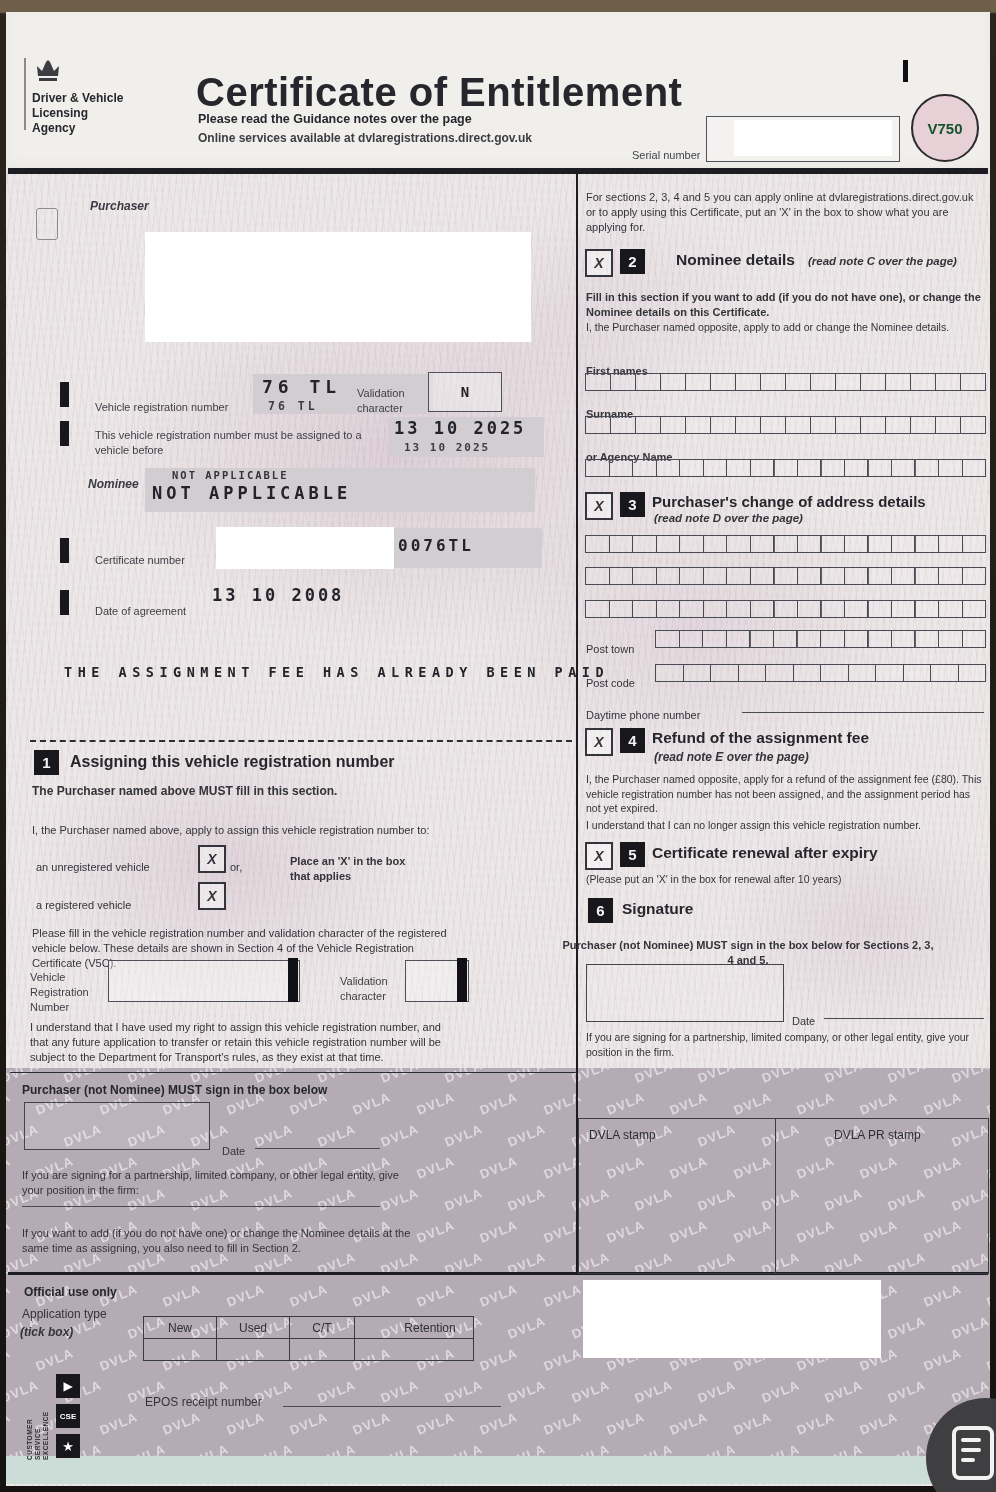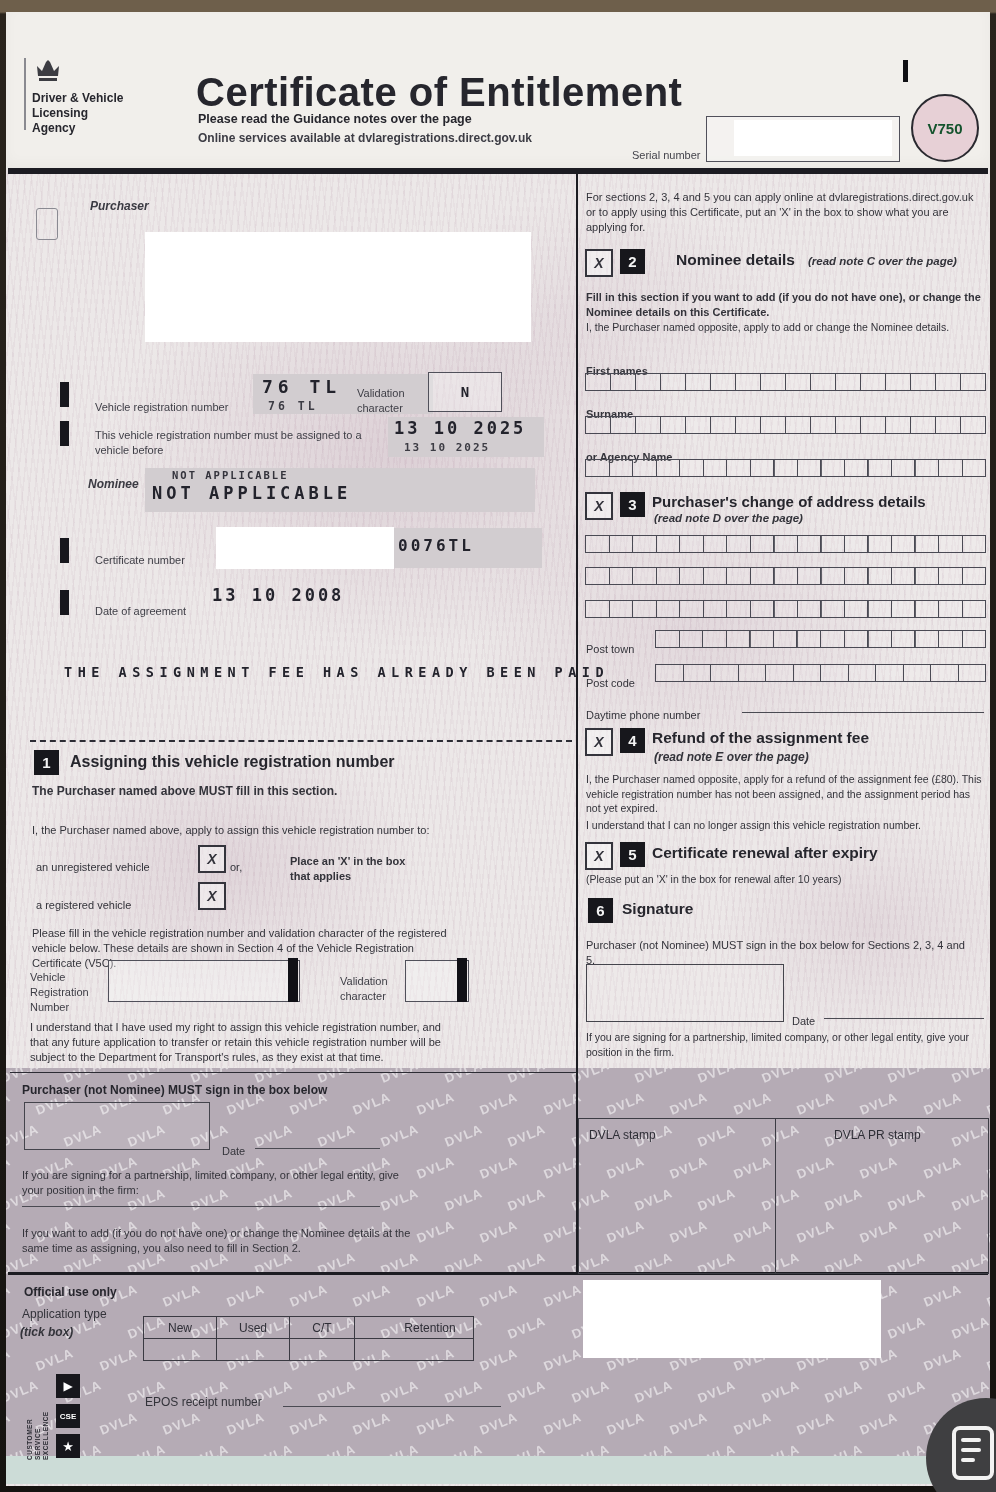--- a/index.html
+++ b/index.html
@@ -393,21 +393,21 @@
 
   <div class="abs xbox" style="left:585px;top:842px;">
       <span>X</span>
     </div>
   <div class="abs num" style="left:620px;top:842px;">5</div>
   <div class="abs dark" style="left:652px;top:844px;font-size:15.5px;font-weight:bold;">Certificate renewal after expiry</div>
   <div class="abs sm" style="left:586px;top:872px;width:390px;">(Please put an 'X' in the box for renewal after 10 years)</div>
 
   <div class="abs num" style="left:588px;top:898px;">6</div>
   <div class="abs dark" style="left:622px;top:900px;font-size:15.5px;font-weight:bold;">Signature</div>
-  <div class="abs t11" style="left:586px;top:930px;width:380px;font-weight:400;">Purchaser (not Nominee) MUST sign in the box below for Sections 2, 3, 4 and 5.</div>
+  <div class="abs t11" style="left:558px;top:930px;width:380px;font-weight:700;text-align:center;">Purchaser (not Nominee) MUST sign in the box below for Sections 2, 3, 4 and 5.</div>
   <div class="abs" style="left:586px;top:964px;width:196px;height:56px;border:1.6px solid #44444c;background:rgba(255,255,255,0.08);"></div>
   <div class="abs t11" style="left:792px;top:1006px;">Date</div>
   <div class="abs uline" style="left:824px;top:998px;width:160px;height:20px;"></div>
   <div class="abs sm" style="left:586px;top:1030px;width:390px;">If you are signing for a partnership, limited company, or other legal entity, give your position in the firm.</div>
 
   <div class="abs" style="left:578px;top:1118px;width:197px;height:154px;border:1.8px solid #3c3c44;border-right:none;">
     <span class="t12" style="position:absolute;left:10px;top:8px;color:#2e2e36;">DVLA stamp</span>
   </div>
   <div class="abs" style="left:775px;top:1118px;width:212px;height:154px;border:1.8px solid #3c3c44;">
     <span class="t12" style="position:absolute;left:58px;top:8px;color:#2e2e36;">DVLA PR stamp</span>

